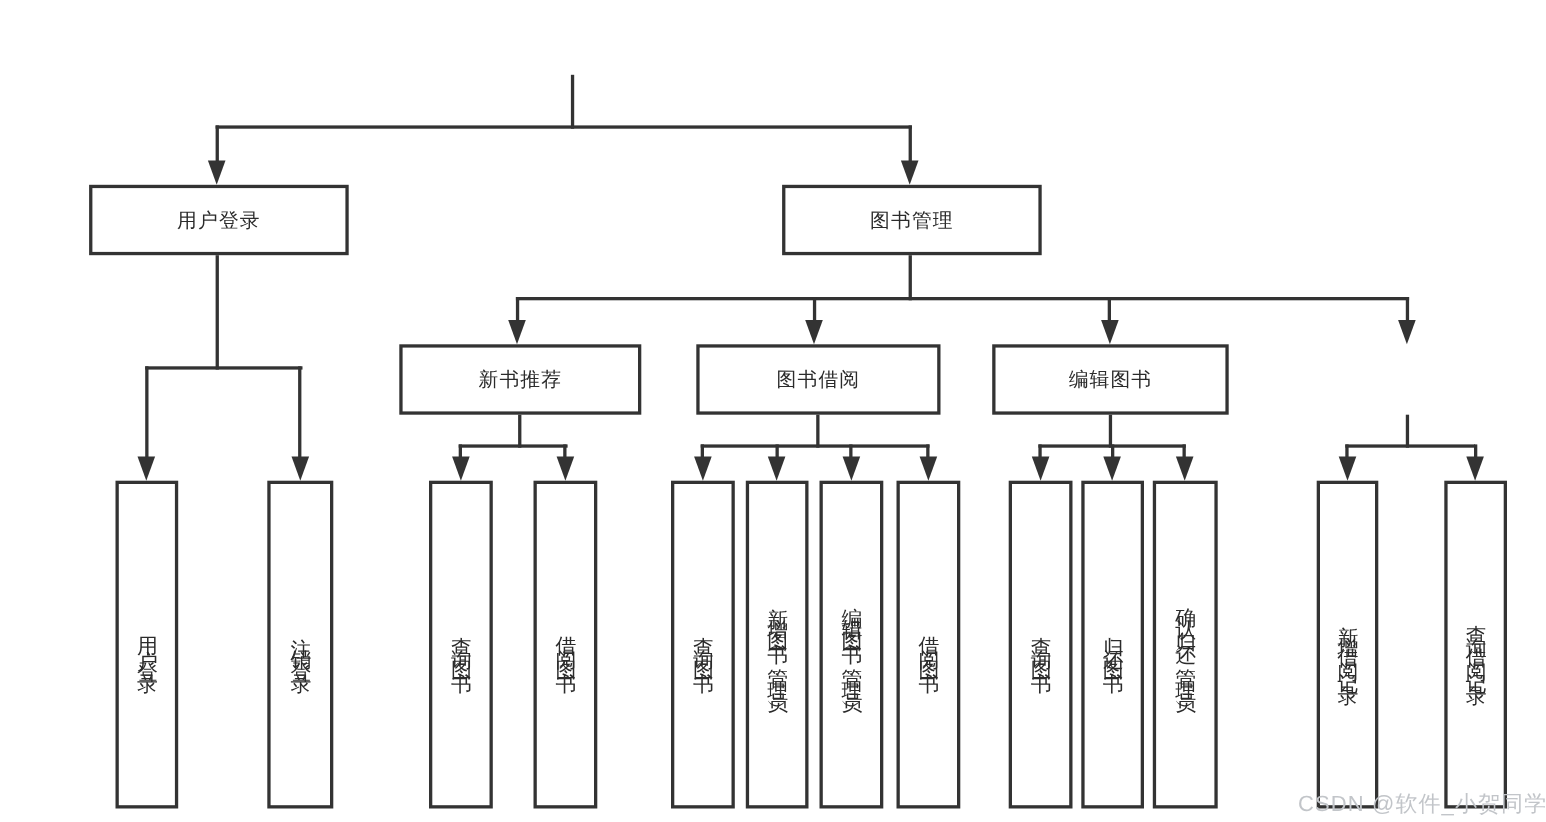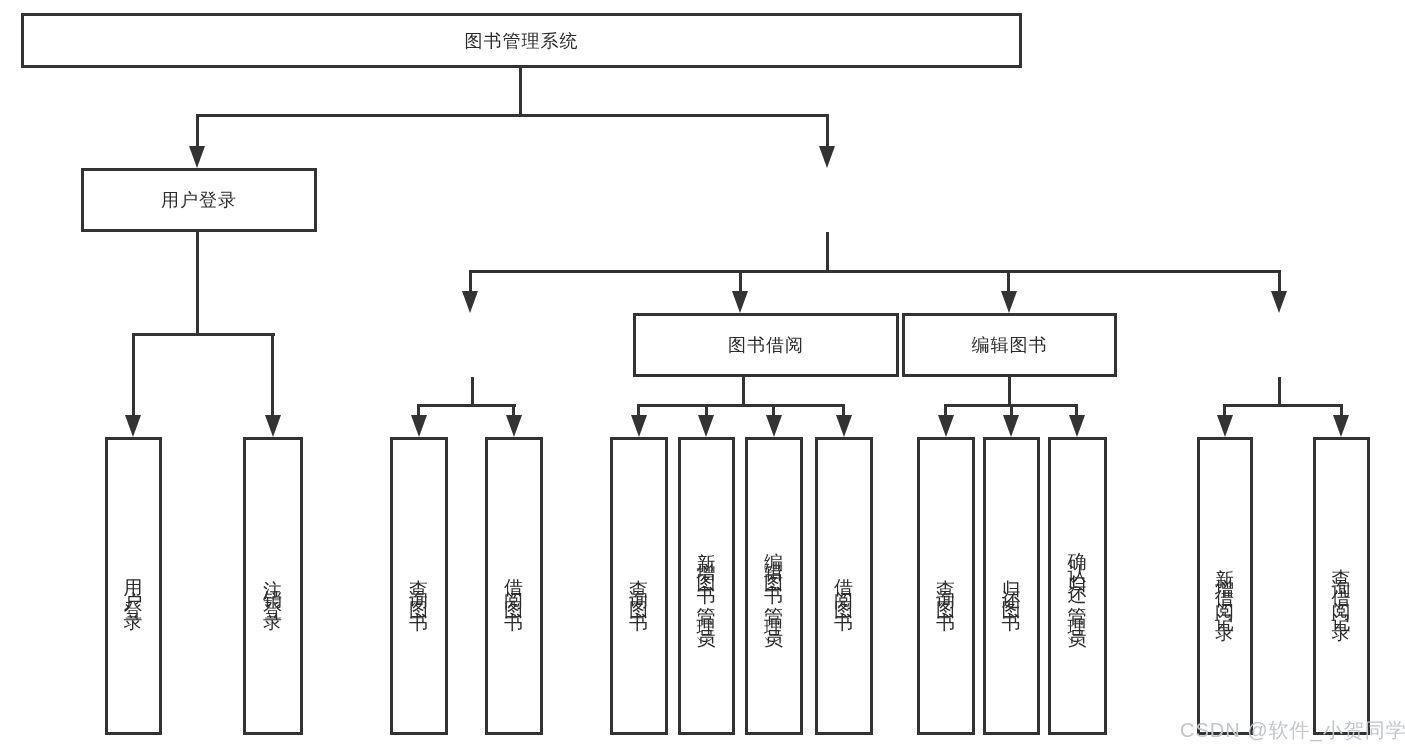--- a/index.html
+++ b/index.html
@@ -57,31 +57,34 @@
     color:var(--watermark,#c2c5c9);
     white-space:nowrap;
     z-index:5;
   }
 </style>
 </head>
 <body>
 
 <div id="canvas">
 
-  <div class="box h" style="left:21px;top:13px;width:1001px;height:55px">
-    <span>图书管理系统</span>
-  </div>
 
   <div class="box h" style="left:81px;top:168px;width:236px;height:64px">
     <span>用户登录</span>
   </div>
 
+  <div class="box h" style="left:711px;top:168px;width:236px;height:64px">
+    <span>图书管理</span>
+  </div>
 
+  <div class="box h" style="left:363px;top:313px;width:220px;height:64px">
+    <span>新书推荐</span>
+  </div>
 
-  <div class="box h" style="left:633px;top:313px;width:266px;height:64px">
+  <div class="box h" style="left:633px;top:313px;width:222px;height:64px">
     <span>图书借阅</span>
   </div>
 
   <div class="box h" style="left:902px;top:313px;width:215px;height:64px">
     <span>编辑图书</span>
   </div>
 
 
   <div class="box v" style="left:105px;top:437px;width:57px;height:298px">
     <span>用户登录</span>

